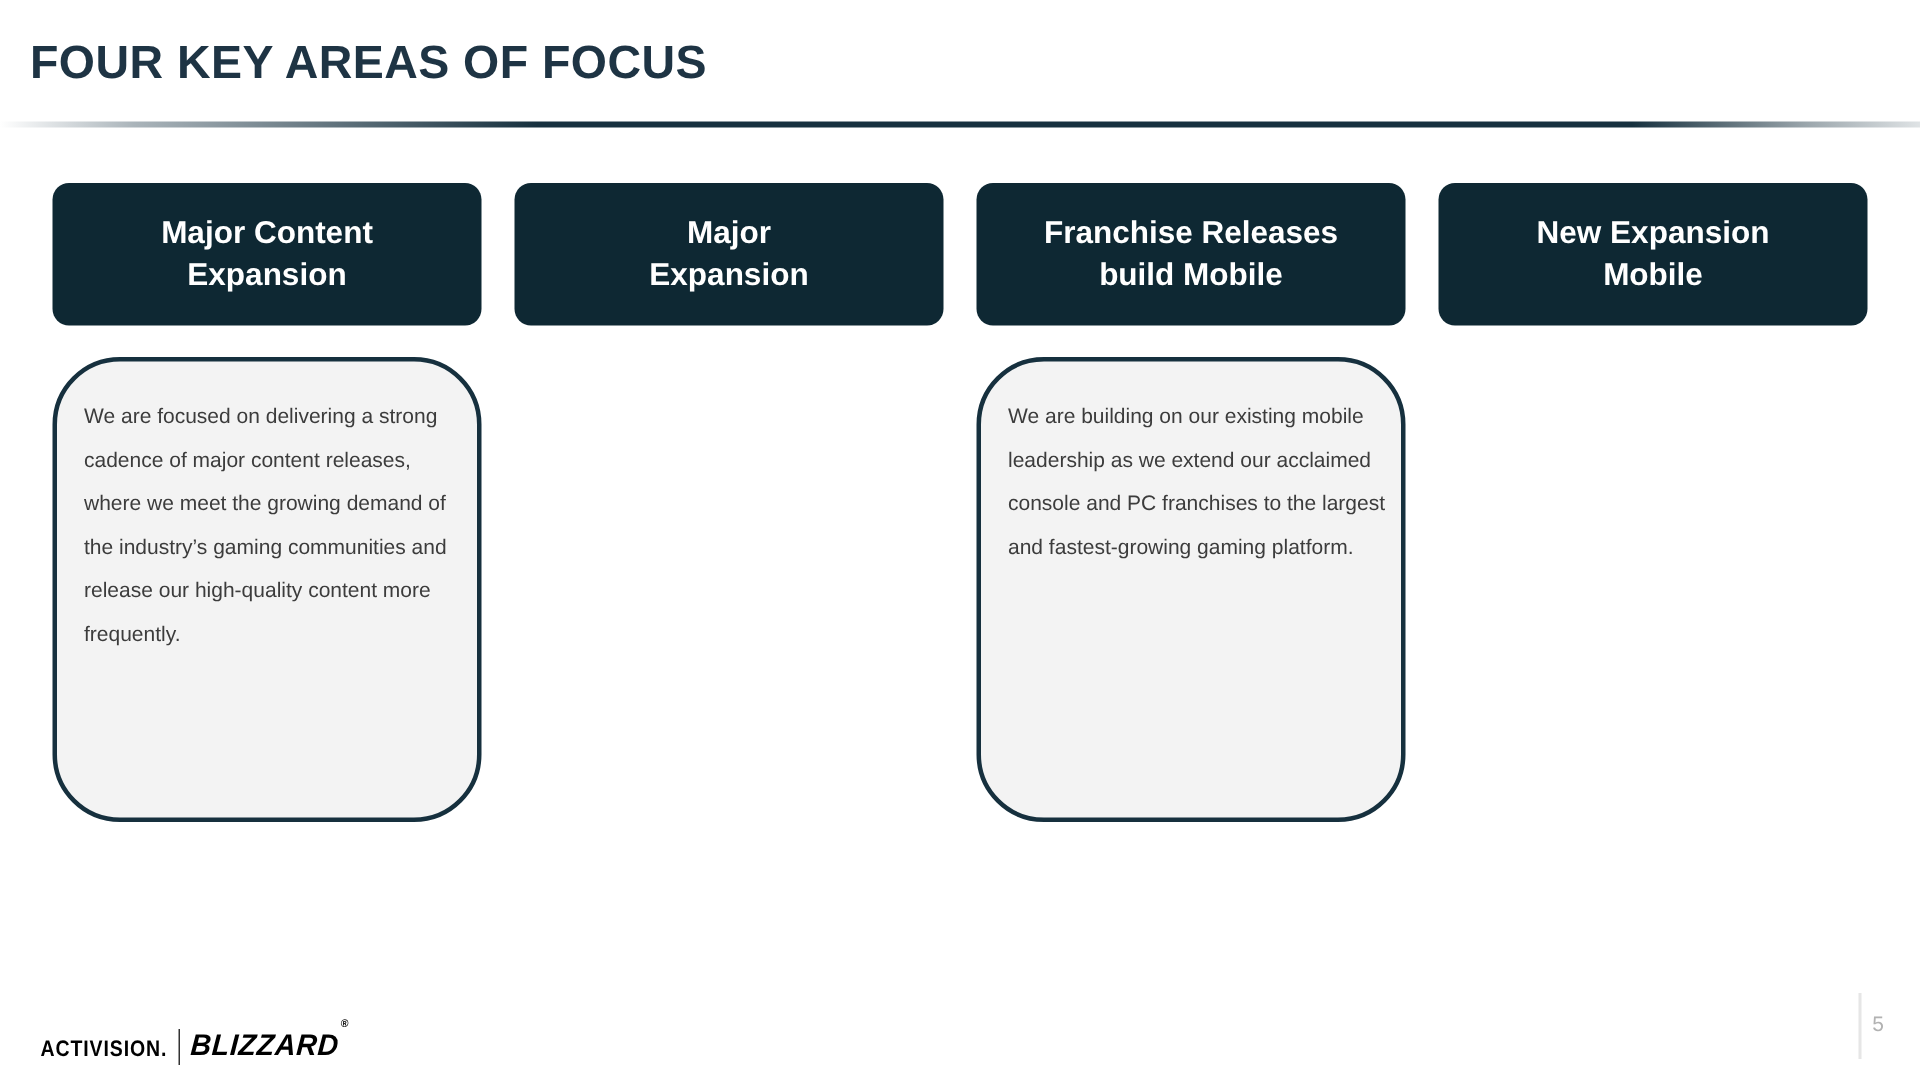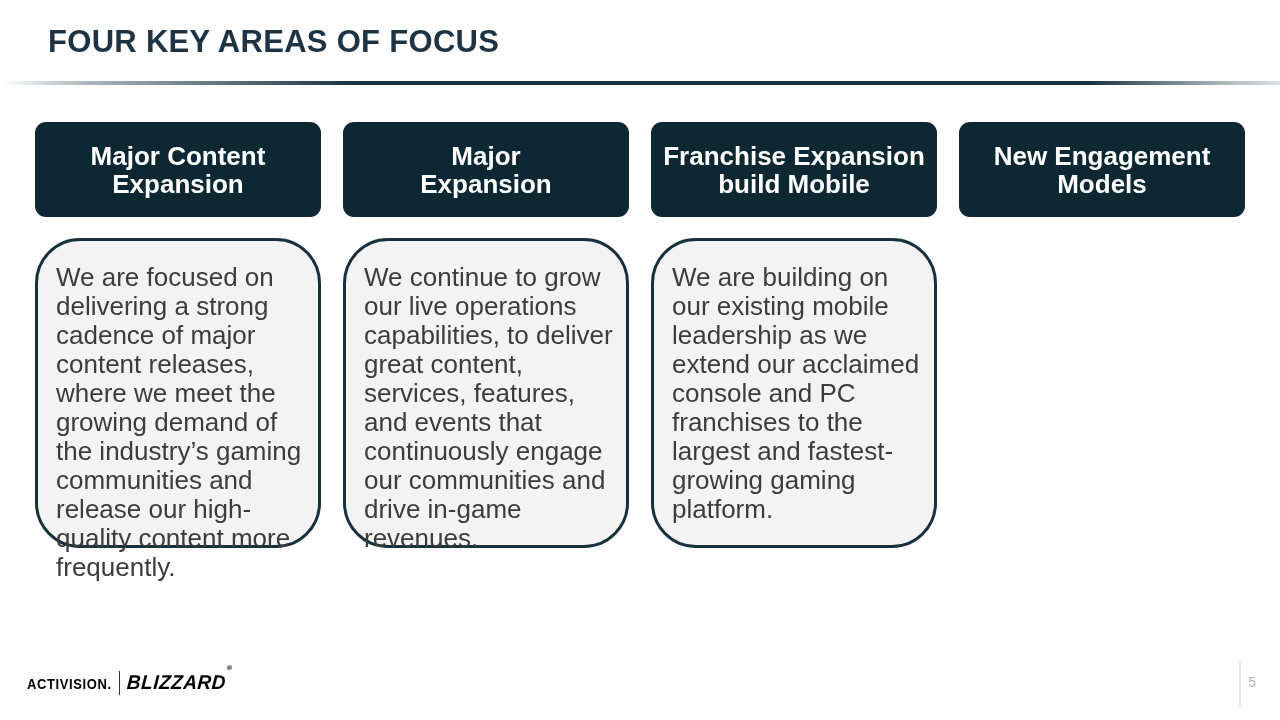--- a/index.html
+++ b/index.html
@@ -7,21 +7,21 @@
   body {
     background: #ffffff;
     font-family: "Liberation Sans", sans-serif;
     position: relative;
     overflow: hidden;
   }
   .slide { position: absolute; inset: 0; }
 
   .title {
     position: absolute;
-    left: 48px;
+    left: 20px;
     top: 24px;
     font-size: 31px;
     font-weight: bold;
     letter-spacing: 0.3px;
     color: #1e3444;
   }
 
   .title-divider {
     position: absolute;
     top: 81px;
@@ -43,46 +43,46 @@
     column-gap: 22px;
   }
   .column { display: flex; flex-direction: column; }
 
   .header-box {
     height: 95px;
     background: #0e2833;
     border-radius: 11px;
     color: #ffffff;
     font-weight: bold;
-    font-size: 26px;
+    font-size: 21px;
     line-height: 28px;
     display: flex;
     flex-direction: column;
     justify-content: center;
     align-items: center;
     text-align: center;
   }
   .header-box span { display: block; }
 
   .body-box {
     margin-top: 21px;
     height: 310px;
     background: #f3f3f3;
     border: 3px solid #16303e;
     border-radius: 45px;
     padding: 22px 10px 0 18px;
-    font-size: 26px;
+    font-size: 14px;
     line-height: 29px;
     color: #3c3c3c;
   }
 
   .footer-logo {
     position: absolute;
     left: 27px;
-    bottom: 21px;
+    bottom: 6px;
     height: 32px;
     display: flex;
     align-items: center;
     gap: 7px;
     color: #000000;
     justify-content: space-between;
   }
   .logo-activision {
     font-size: 13px;
     font-weight: 800;
@@ -147,39 +147,36 @@
       <div class="body-box">
         <p>We are focused on delivering a strong cadence of major content releases, where we meet the growing demand of the industry’s gaming communities and release our high-quality content more frequently.</p>
       </div>
     </div>
 
     <div class="column">
       <div class="header-box">
         <span>Major</span>
         <span>Expansion</span>
       </div>
-      <div class="body-box">
-        <p>We continue to grow our live operations capabilities, to deliver great content, services, features, and events that continuously engage our communities and drive in-game revenues.</p>
-      </div>
     </div>
 
     <div class="column">
       <div class="header-box">
-        <span>Franchise Expansion</span>
+        <span>Franchise Releases</span>
         <span>build Mobile</span>
       </div>
       <div class="body-box">
         <p>We are building on our existing mobile leadership as we extend our acclaimed console and PC franchises to the largest and fastest-growing gaming platform.</p>
       </div>
     </div>
 
     <div class="column">
       <div class="header-box">
-        <span>New Engagement</span>
-        <span>Models</span>
+        <span>New Expansion</span>
+        <span>Mobile</span>
       </div>
     </div>
 
   </div>
 
   <div class="footer-logo">
     <span class="logo-activision">ACTIVISION.</span>
     <span class="logo-separator"></span>
     <span class="logo-blizzard"><span>BLIZZARD</span><span class="logo-registered">®</span></span>
   </div>

